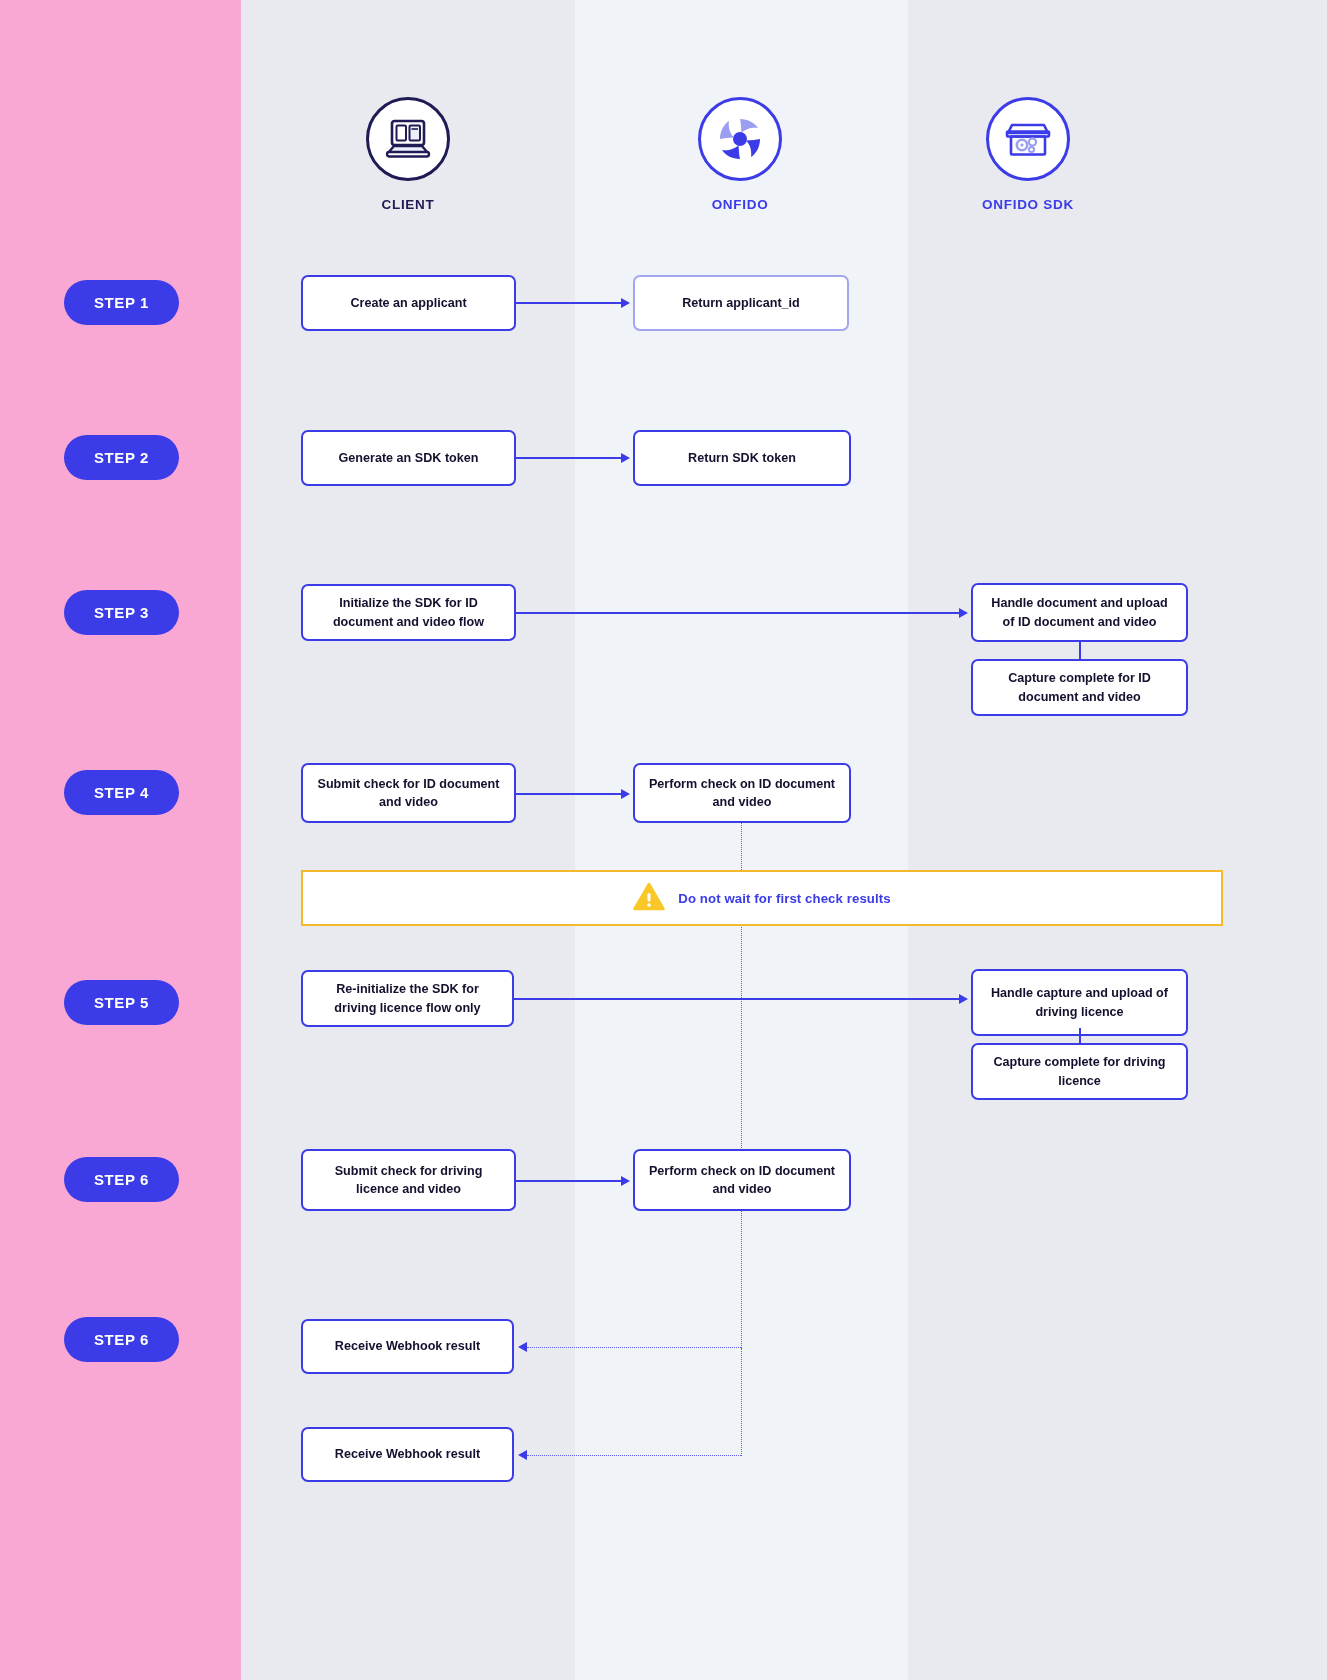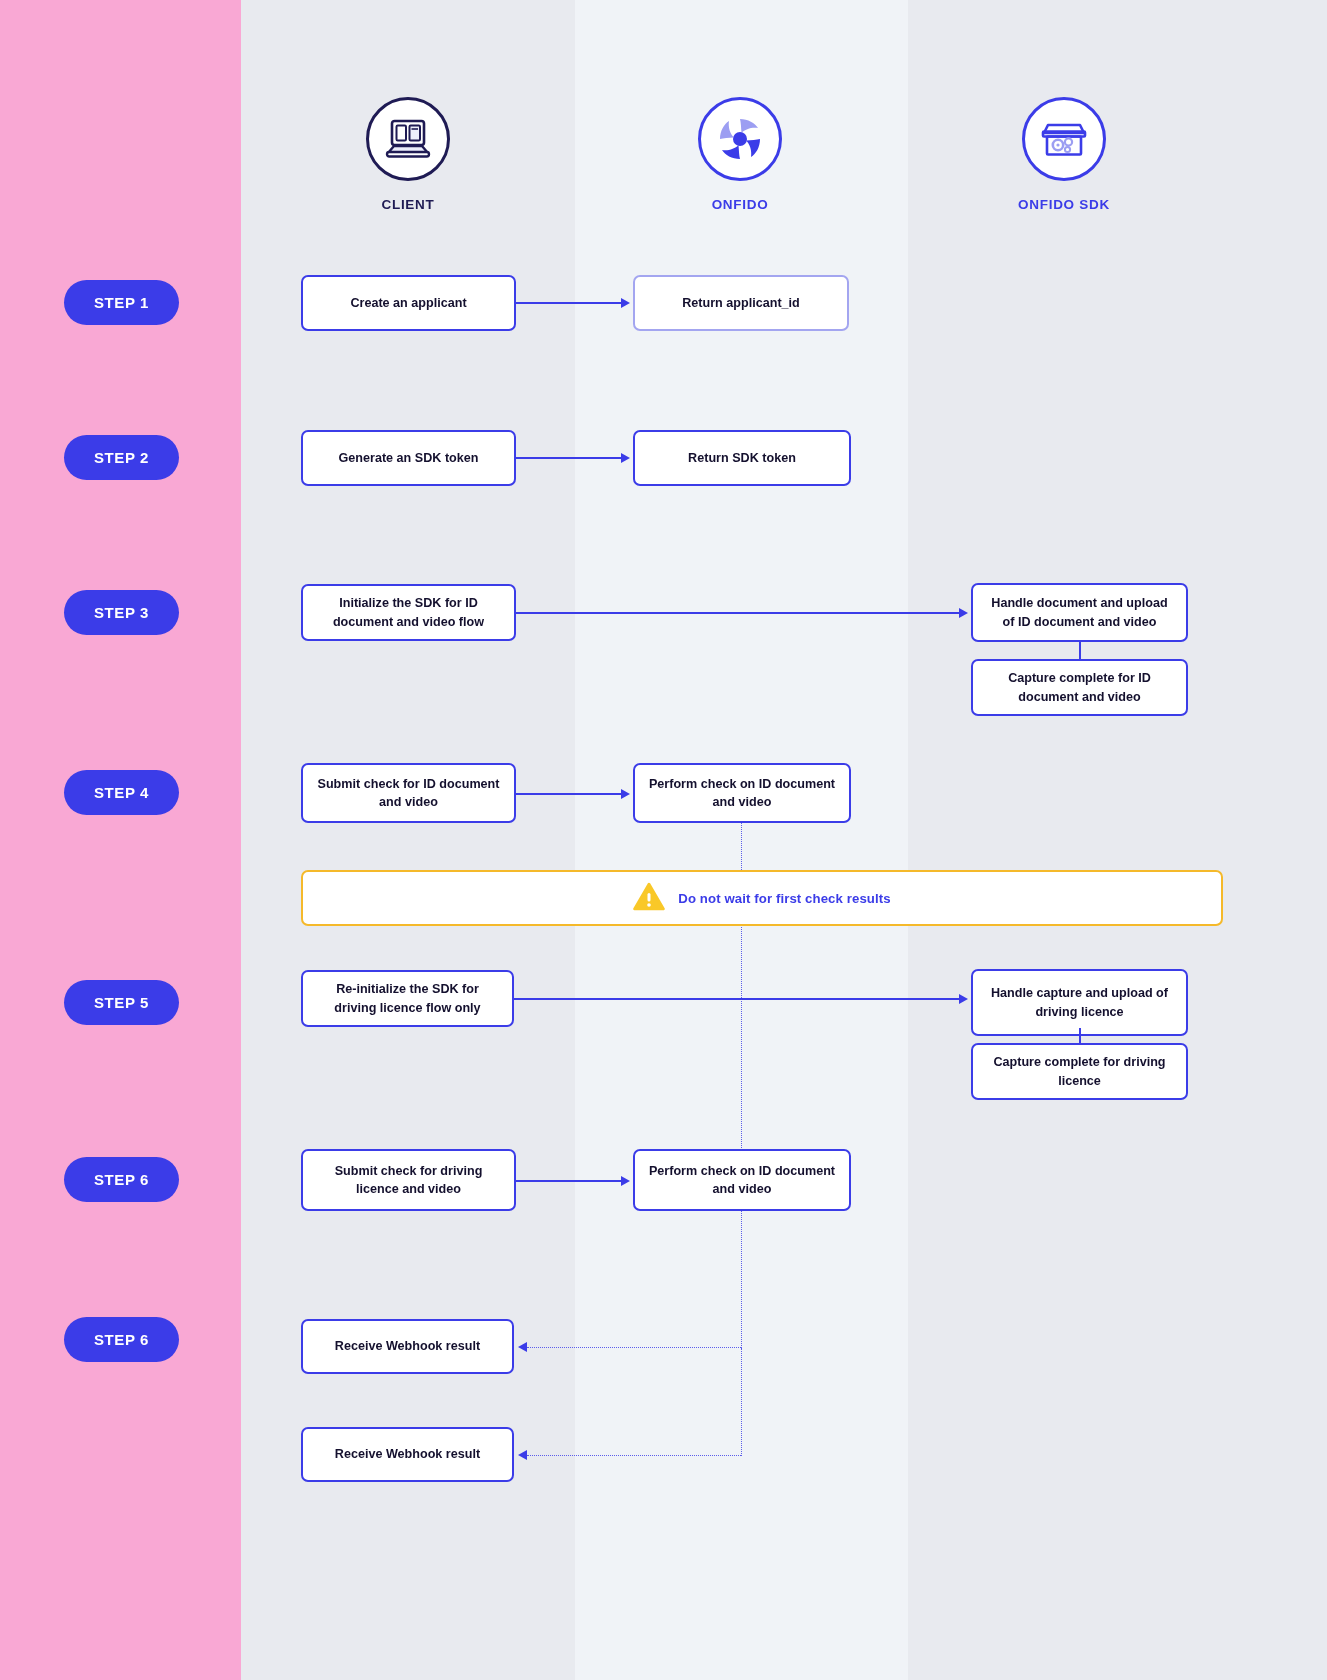--- a/index.html
+++ b/index.html
@@ -48,21 +48,21 @@
     margin-top: 16px;
     font-size: 13.5px;
     font-weight: bold;
     letter-spacing: 0.7px;
   }
   .lane-head .title.dark { color: #1f1b54; }
   .lane-head .title.blue { color: #3b3ce8; }
 
   #head-client { left: 308px; top: 97px; }
   #head-onfido { left: 640px; top: 97px; }
-  #head-sdk    { left: 964px; top: 97px; }
+  #head-sdk    { left: 928px; top: 97px; }
 
   
   .step-pill {
     position: absolute;
     left: 64px;
     width: 115px;
     height: 45px;
     background: #3b3ce8;
     border-radius: 23px;
     color: #ffffff;
@@ -127,21 +127,21 @@
 
   
   #warning-banner {
     position: absolute;
     left: 301px;
     top: 870px;
     width: 922px;
     height: 56px;
     background: #ffffff;
     border: 2px solid #f5b92a;
-    border-radius: 7px;
+    border-radius: 0;
     display: flex;
     align-items: center;
     justify-content: center;
     gap: 13px;
   }
   #warning-banner .wtext {
     color: #3b3ce8;
     font-size: 13.2px;
     font-weight: bold;
     letter-spacing: 0.1px;

